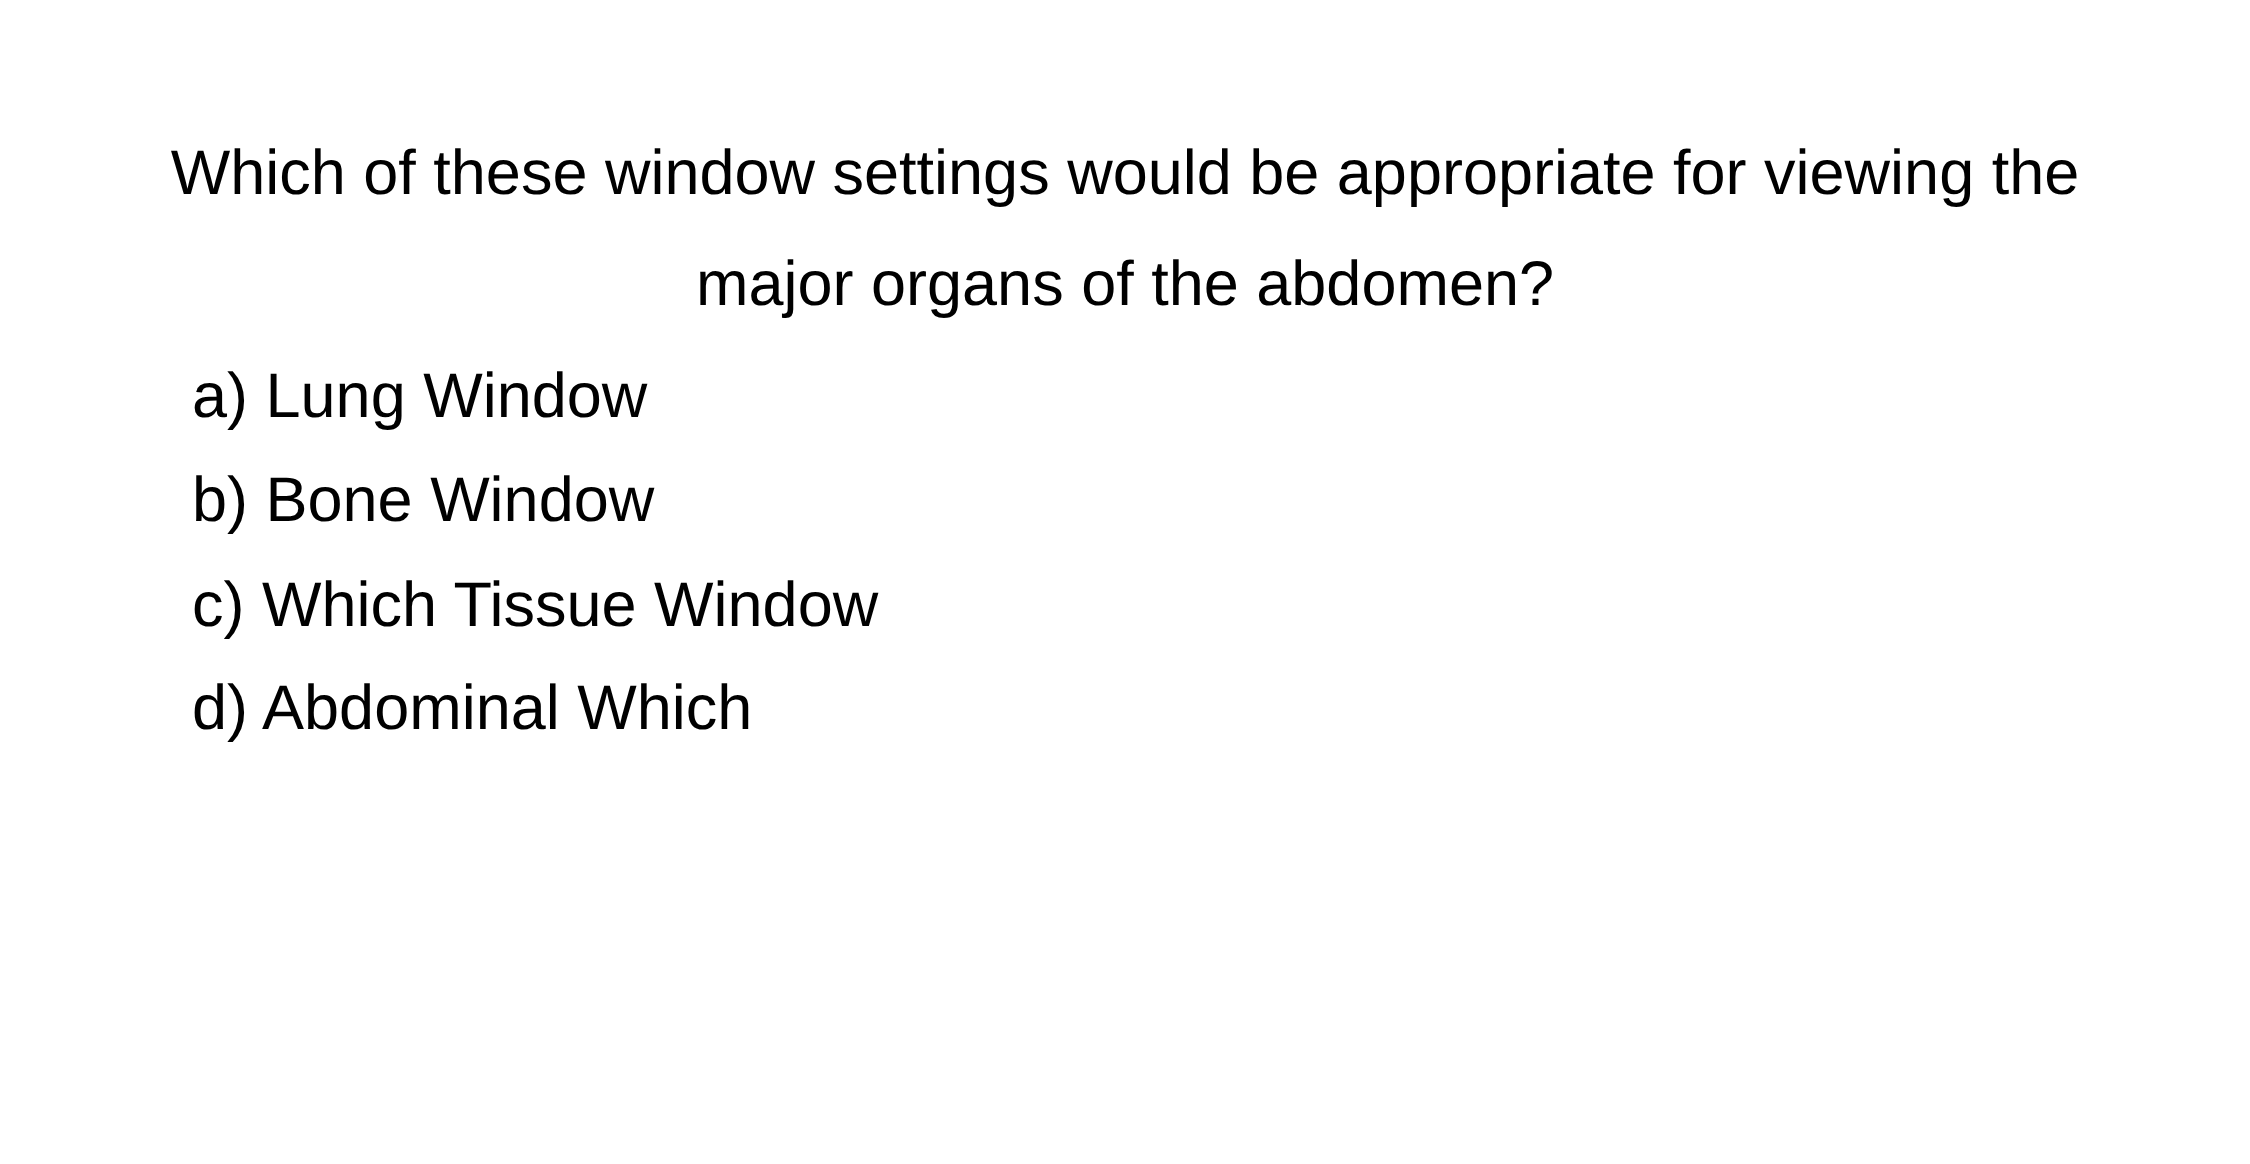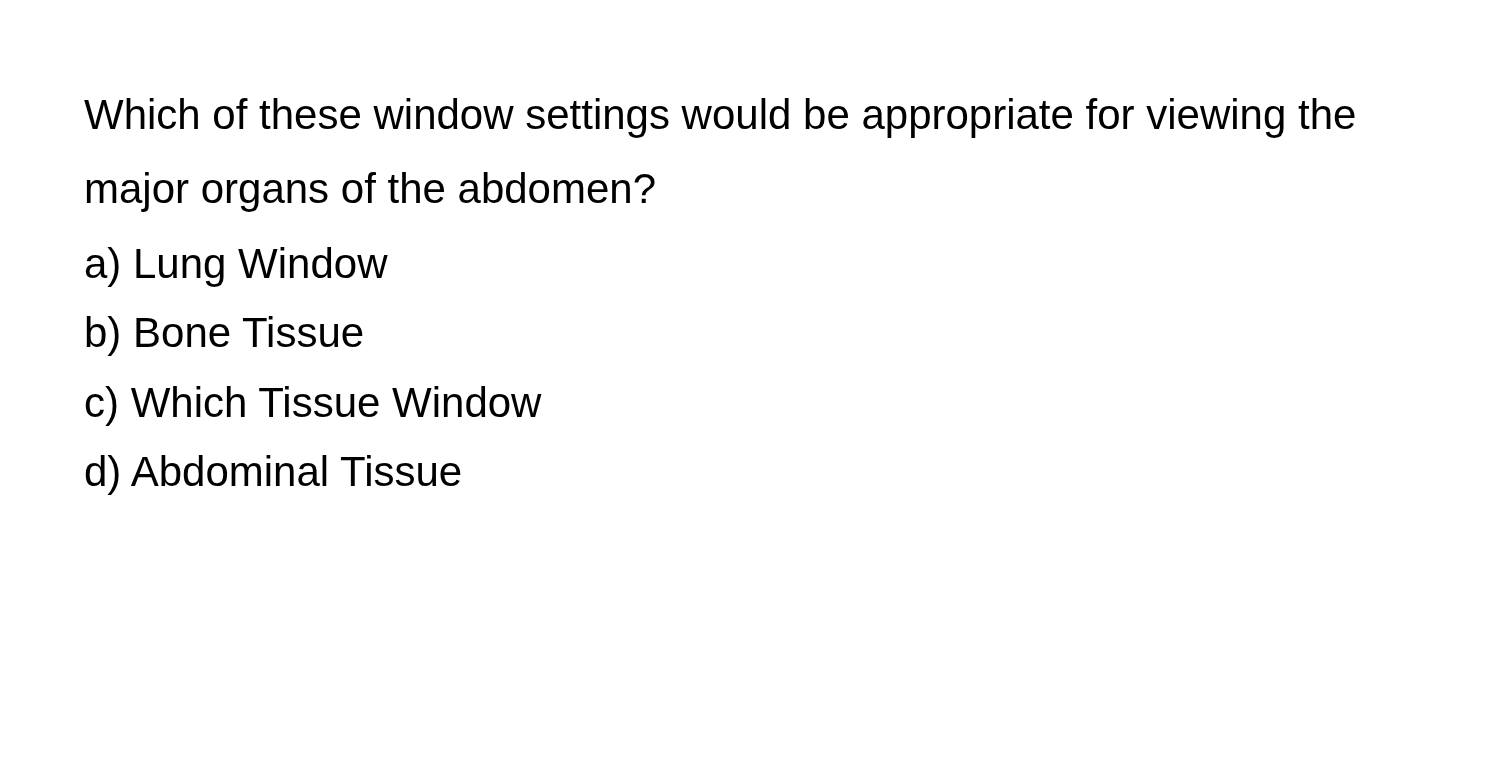--- a/index.html
+++ b/index.html
@@ -16,27 +16,29 @@
     }
     .content {
       padding: 78px 84px 0 84px;
       color: #000000;
       font-size: 42px;
       line-height: 1.75;
       font-weight: 400;
     }
     .question {
       margin-bottom: 4px;
+      text-align: center;
     }
     .option {
       line-height: 1.65;
+      margin-left: 44px;
     }
   </style>
 </head>
 <body>
 
 <div class="content">
   <div class="question">Which of these window settings would be appropriate for viewing the major organs of the abdomen?</div>
   <div class="option">a) Lung Window</div>
-  <div class="option">b) Bone Tissue</div>
+  <div class="option">b) Bone Window</div>
   <div class="option">c) Which Tissue Window</div>
-  <div class="option">d) Abdominal Tissue</div>
+  <div class="option">d) Abdominal Which</div>
 </div>
 
 </body></html>

